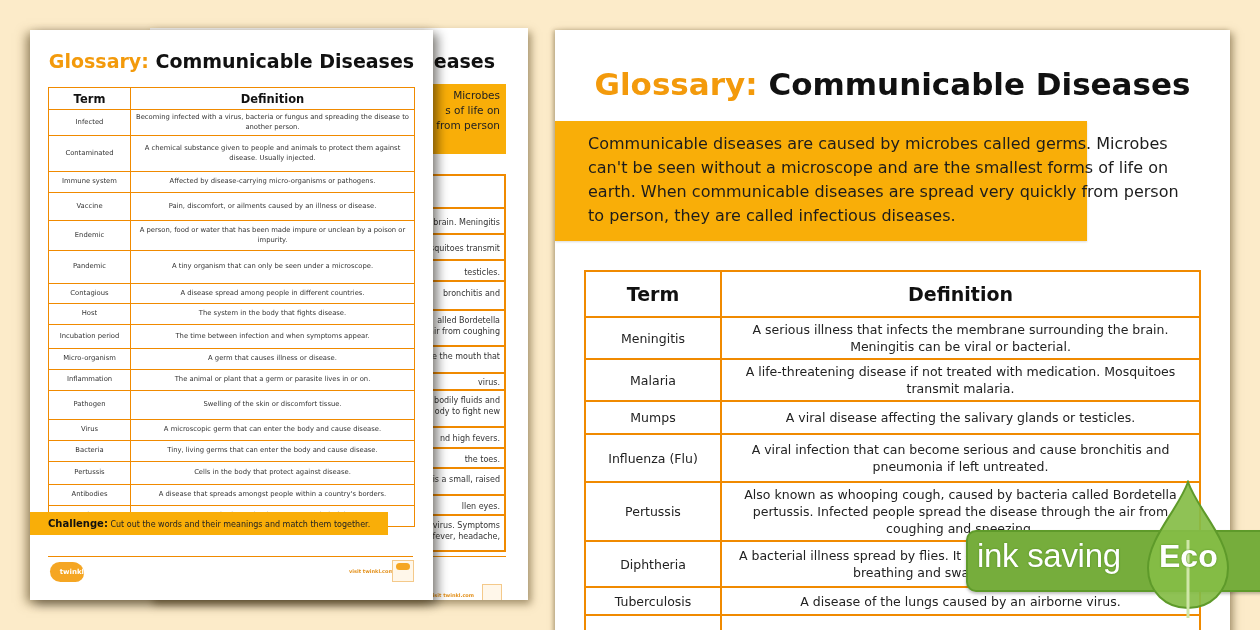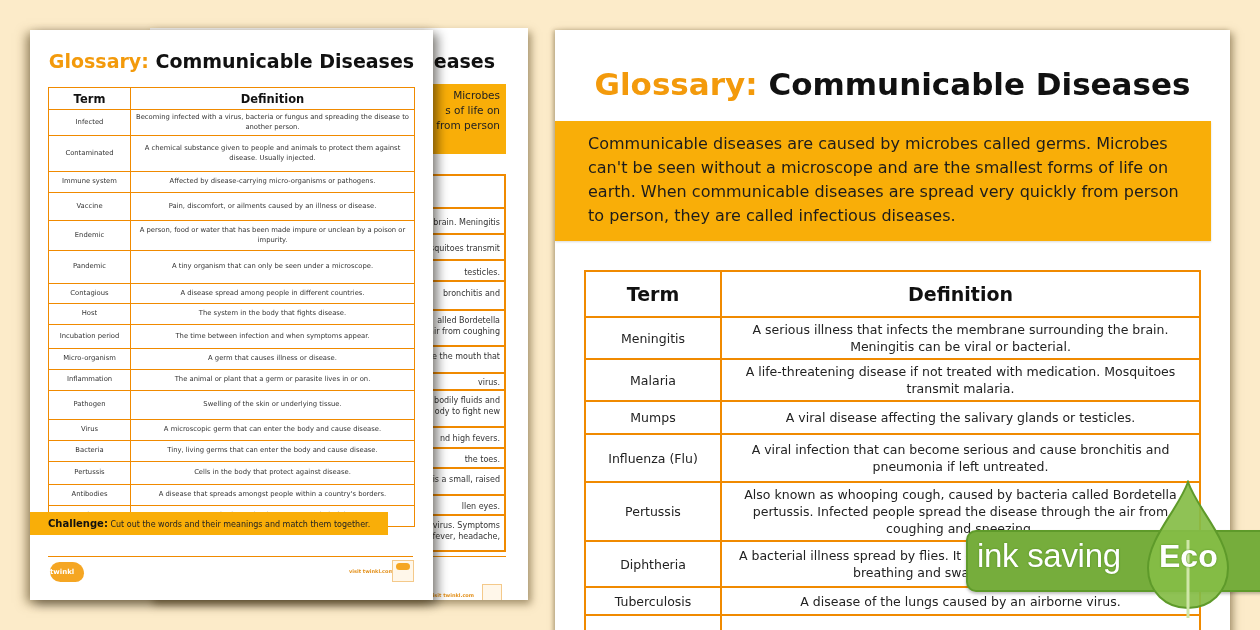--- a/index.html
+++ b/index.html
@@ -105,21 +105,21 @@
   .lp-footer-line {
     position: absolute; top: 526px; left: 18px; width: 365px;
     border-top: 1.5px solid #f08a00;
   }
   .lp-logo {
     position: absolute; top: 532px; left: 20px;
     width: 34px; height: 20px;
     background: #f5a623;
     border-radius: 10px 12px 9px 11px;
     color: #fff; font-size: 7px; font-weight: bold;
-    text-align: left; line-height: 20px;
+    text-align: right; line-height: 20px;
   }
   .lp-visit {
     position: absolute; top: 538px; left: 319px;
     font-size: 5px; color: #e3901a; font-weight: bold; white-space: nowrap;
   }
   .lp-badge {
     position: absolute; top: 530px; left: 362px;
     width: 22px; height: 22px;
     border: 1px solid #f4c98a; background: #fff7ea;
   }
@@ -139,21 +139,21 @@
   }
   .rp-title {
     position: absolute; top: 36px; left: 0; width: 100%;
     text-align: center;
     font-weight: bold; font-size: 31px; color: #111;
     white-space: nowrap;
   }
   .rp-title .accent { color: #f39a0b; }
   .rp-intro {
     position: absolute; top: 91px; left: 0;
-    width: 656px; height: 120px;
+    width: 532px; height: 120px;
     background: #f9ae08;
     padding: 11px 10px 0 33px;
     font-size: 16px; line-height: 24px; color: #1c1c1c;
     box-shadow: 0 1px 2px rgba(0,0,0,0.15);
   }
   .rp-intro div { white-space: nowrap; }
   .rp-table {
     position: absolute; top: 240px; left: 29px;
     width: 617px;
     border-collapse: collapse;
@@ -296,21 +296,21 @@
         <tr style="height: 21px;">
           <td>Micro-organism</td>
           <td>A germ that causes illness or disease.</td>
         </tr>
         <tr style="height: 21px;">
           <td>Inflammation</td>
           <td>The animal or plant that a germ or parasite lives in or on.</td>
         </tr>
         <tr style="height: 29px;">
           <td>Pathogen</td>
-          <td>Swelling of the skin or underlying tissue.</td>
+          <td>Swelling of the skin or discomfort tissue.</td>
         </tr>
         <tr style="height: 21px;">
           <td>Virus</td>
           <td>A microscopic germ that can enter the body and cause disease.</td>
         </tr>
         <tr style="height: 21px;">
           <td>Bacteria</td>
           <td>Tiny, living germs that can enter the body and cause disease.</td>
         </tr>
         <tr style="height: 23px;">

